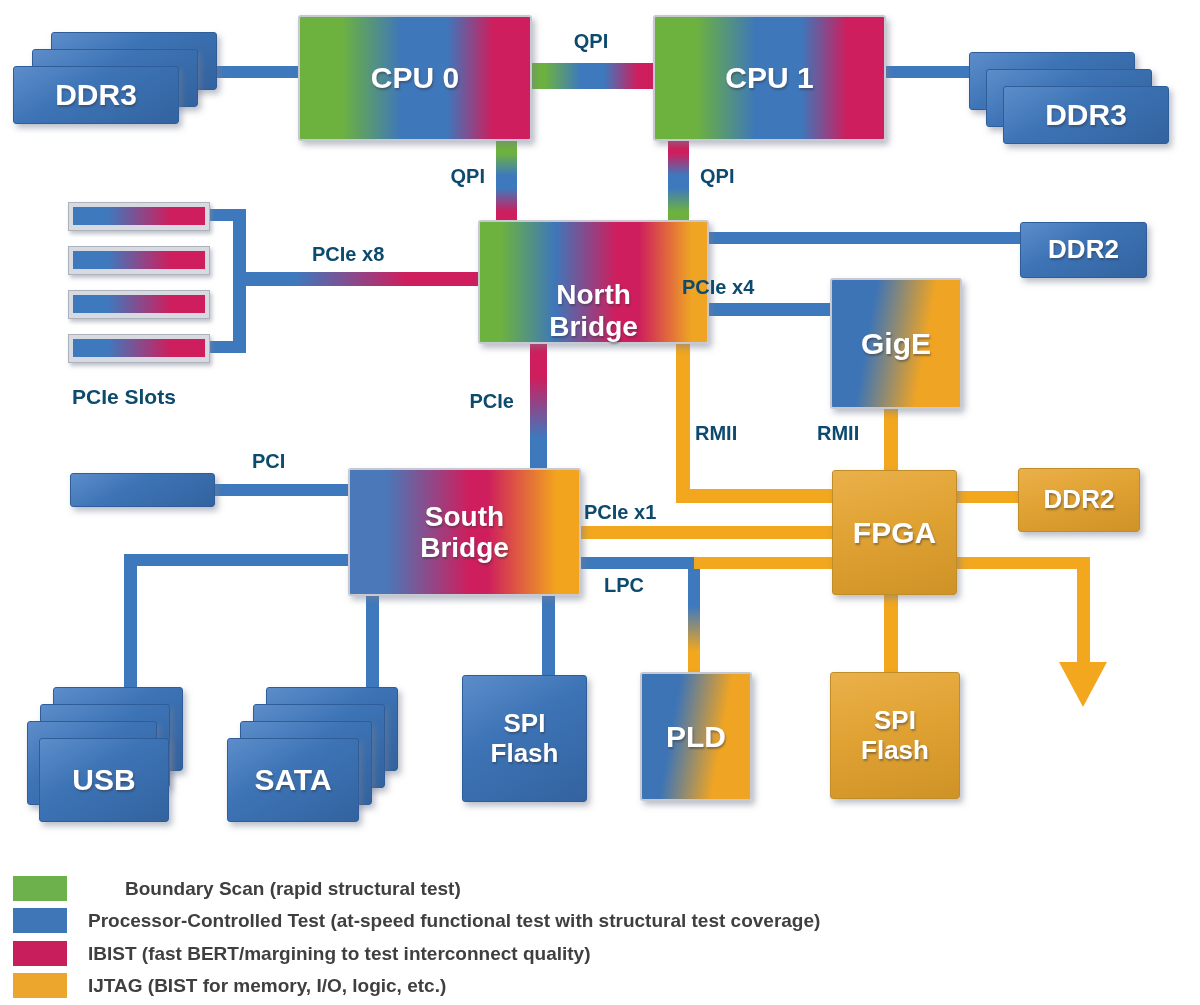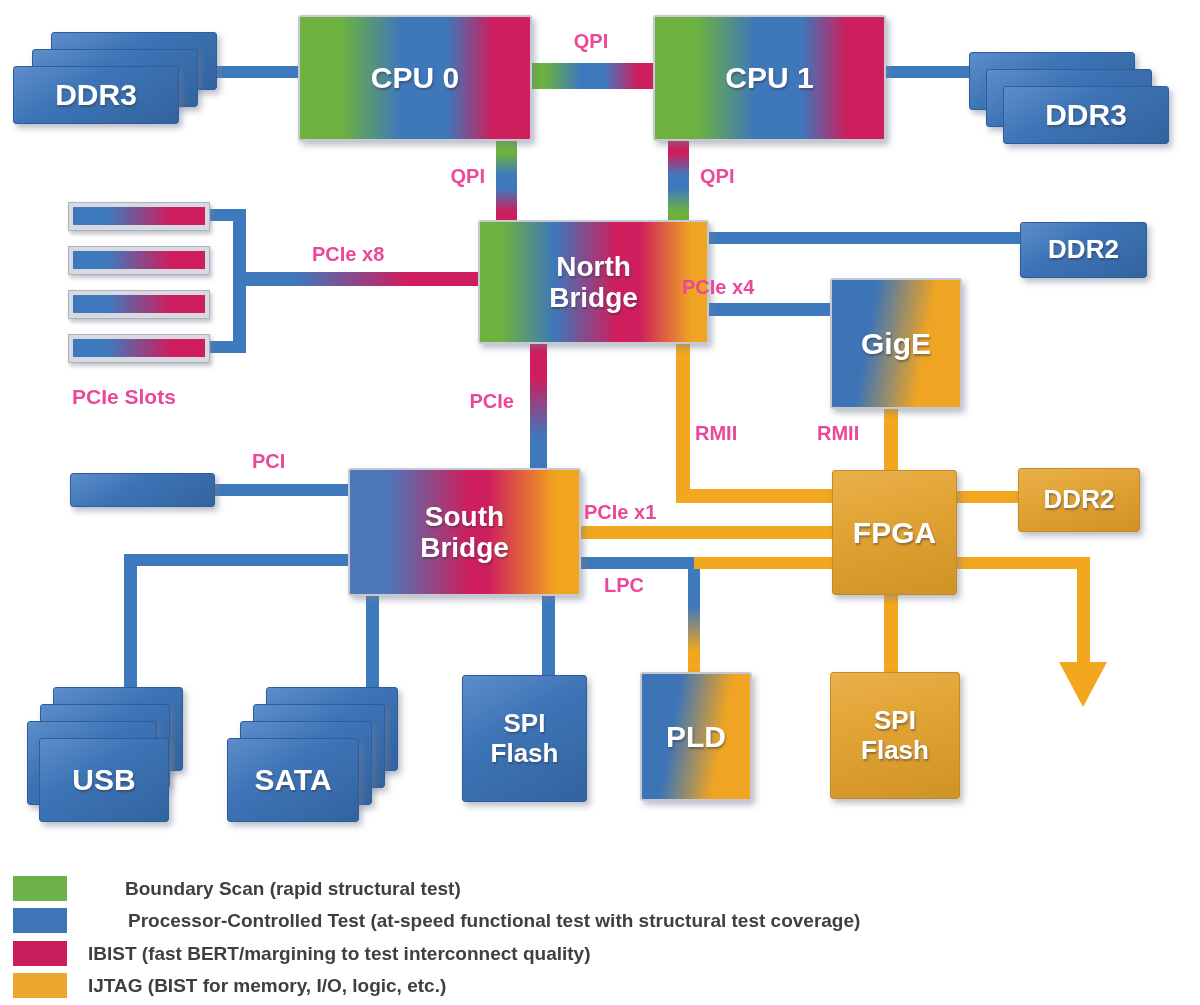--- a/index.html
+++ b/index.html
@@ -27,21 +27,21 @@
   .g-nb{background:linear-gradient(90deg,#6db23f 0%,#6db23f 9%,#3e77ba 33%,#ce1e5d 60%,#ce1e5d 70%,#efa424 93%,#efa424 100%);}
   .g-sb{background:linear-gradient(90deg,#4a78b8 0%,#4a78b8 16%,#ce1e5d 52%,#ce1e5d 60%,#f2a41f 90%,#f2a41f 100%);}
   .g-go{background:linear-gradient(100deg,#3d74b6 0%,#3d74b6 30%,#efa424 70%,#efa424 100%);}
   .fs30{font-size:30px;} .fs28{font-size:28px;} .fs26{font-size:26px;}
   
   .slot{position:absolute;width:140px;height:27px;background:#d7dae0;border:1px solid #aeb2bc;
         box-shadow:2px 3px 4px rgba(130,136,152,.5);}
   .slot-in{position:absolute;left:4px;top:4px;right:4px;bottom:5px;
            background:linear-gradient(90deg,#3e79bd 0%,#3e79bd 26%,#ce1e5d 74%,#ce1e5d 100%);}
   
-  .lbl{position:absolute;font-weight:bold;font-size:20px;color:#ec4899;white-space:nowrap;}
+  .lbl{position:absolute;font-weight:bold;font-size:20px;color:#0c4a6e;white-space:nowrap;}
   .ctr{text-align:center;} .rgt{text-align:right;}
   
   .arrowhead{position:absolute;width:0;height:0;border-left:24px solid transparent;
              border-right:24px solid transparent;border-top:45px solid #f2a71f;}
   
   .sw{position:absolute;width:54px;height:25px;}
   .sw0{background:#6db14c;} .sw1{background:#3e76b8;} .sw2{background:#c91e5c;} .sw3{background:#eca62e;}
   .legtext{position:absolute;left:88px;height:25px;display:flex;align-items:center;
            font-size:19px;font-weight:600;color:#3f3f3f;white-space:nowrap;}
   .ethcap{position:absolute;left:1005px;top:712px;width:155px;text-align:center;
@@ -107,21 +107,21 @@
   <div class="box framed g-cpu fs30" style="left:653px;top:15px;width:229px;height:122px;">
       <span>CPU 1</span>
     </div>
 
   <div class="box blue-box" style="left:969px;top:52px;width:164px;height:56px;"></div>
   <div class="box blue-box" style="left:986px;top:69px;width:164px;height:56px;"></div>
   <div class="box blue-box fs30" style="left:1003px;top:86px;width:164px;height:56px;">
       <span>DDR3</span>
     </div>
 
-  <div class="box framed g-nb fs28" style="left:478px;top:220px;width:227px;height:120px;">
+  <div class="box framed g-nb fs28" style="left:478px;top:220px;width:227px;height:120px;align-items:flex-end;">
       <span style="width:120px;">North Bridge</span>
     </div>
   <div class="box blue-box fs26" style="left:1020px;top:222px;width:125px;height:54px;">
       <span>DDR2</span>
     </div>
   <div class="box framed g-go fs30" style="left:830px;top:278px;width:128px;height:127px;">
       <span>GigE</span>
     </div>
 
   <div class="box blue-box" style="left:70px;top:473px;width:143px;height:32px;"></div>
@@ -170,20 +170,20 @@
   <div class="lbl" style="left:604px;top:574px;width:60px;">LPC</div>
   <div class="lbl" style="left:695px;top:422px;width:62px;">RMII</div>
   <div class="lbl" style="left:817px;top:422px;width:64px;">RMII</div>
 
   <div class="lbl" style="left:72px;top:385px;width:150px;font-size:21px;">PCIe Slots</div>
 
   <div>
     <div class="sw sw0" style="left:13px;top:876px;"></div>
     <div class="legtext" style="top:876px;margin-left:37px;">Boundary Scan (rapid structural test)</div>
     <div class="sw sw1" style="left:13px;top:908px;"></div>
-    <div class="legtext" style="top:908px;margin-left:40px;">Processor-Controlled Test (at-speed functional test with structural test coverage)</div>
+    <div class="legtext" style="top:908px;">Processor-Controlled Test (at-speed functional test with structural test coverage)</div>
     <div class="sw sw2" style="left:13px;top:941px;"></div>
     <div class="legtext" style="top:941px;">IBIST (fast BERT/margining to test interconnect quality)</div>
     <div class="sw sw3" style="left:13px;top:973px;"></div>
     <div class="legtext" style="top:973px;">IJTAG (BIST for memory, I/O, logic, etc.)</div>
   </div>
 
 </div>
 
 </body></html>

